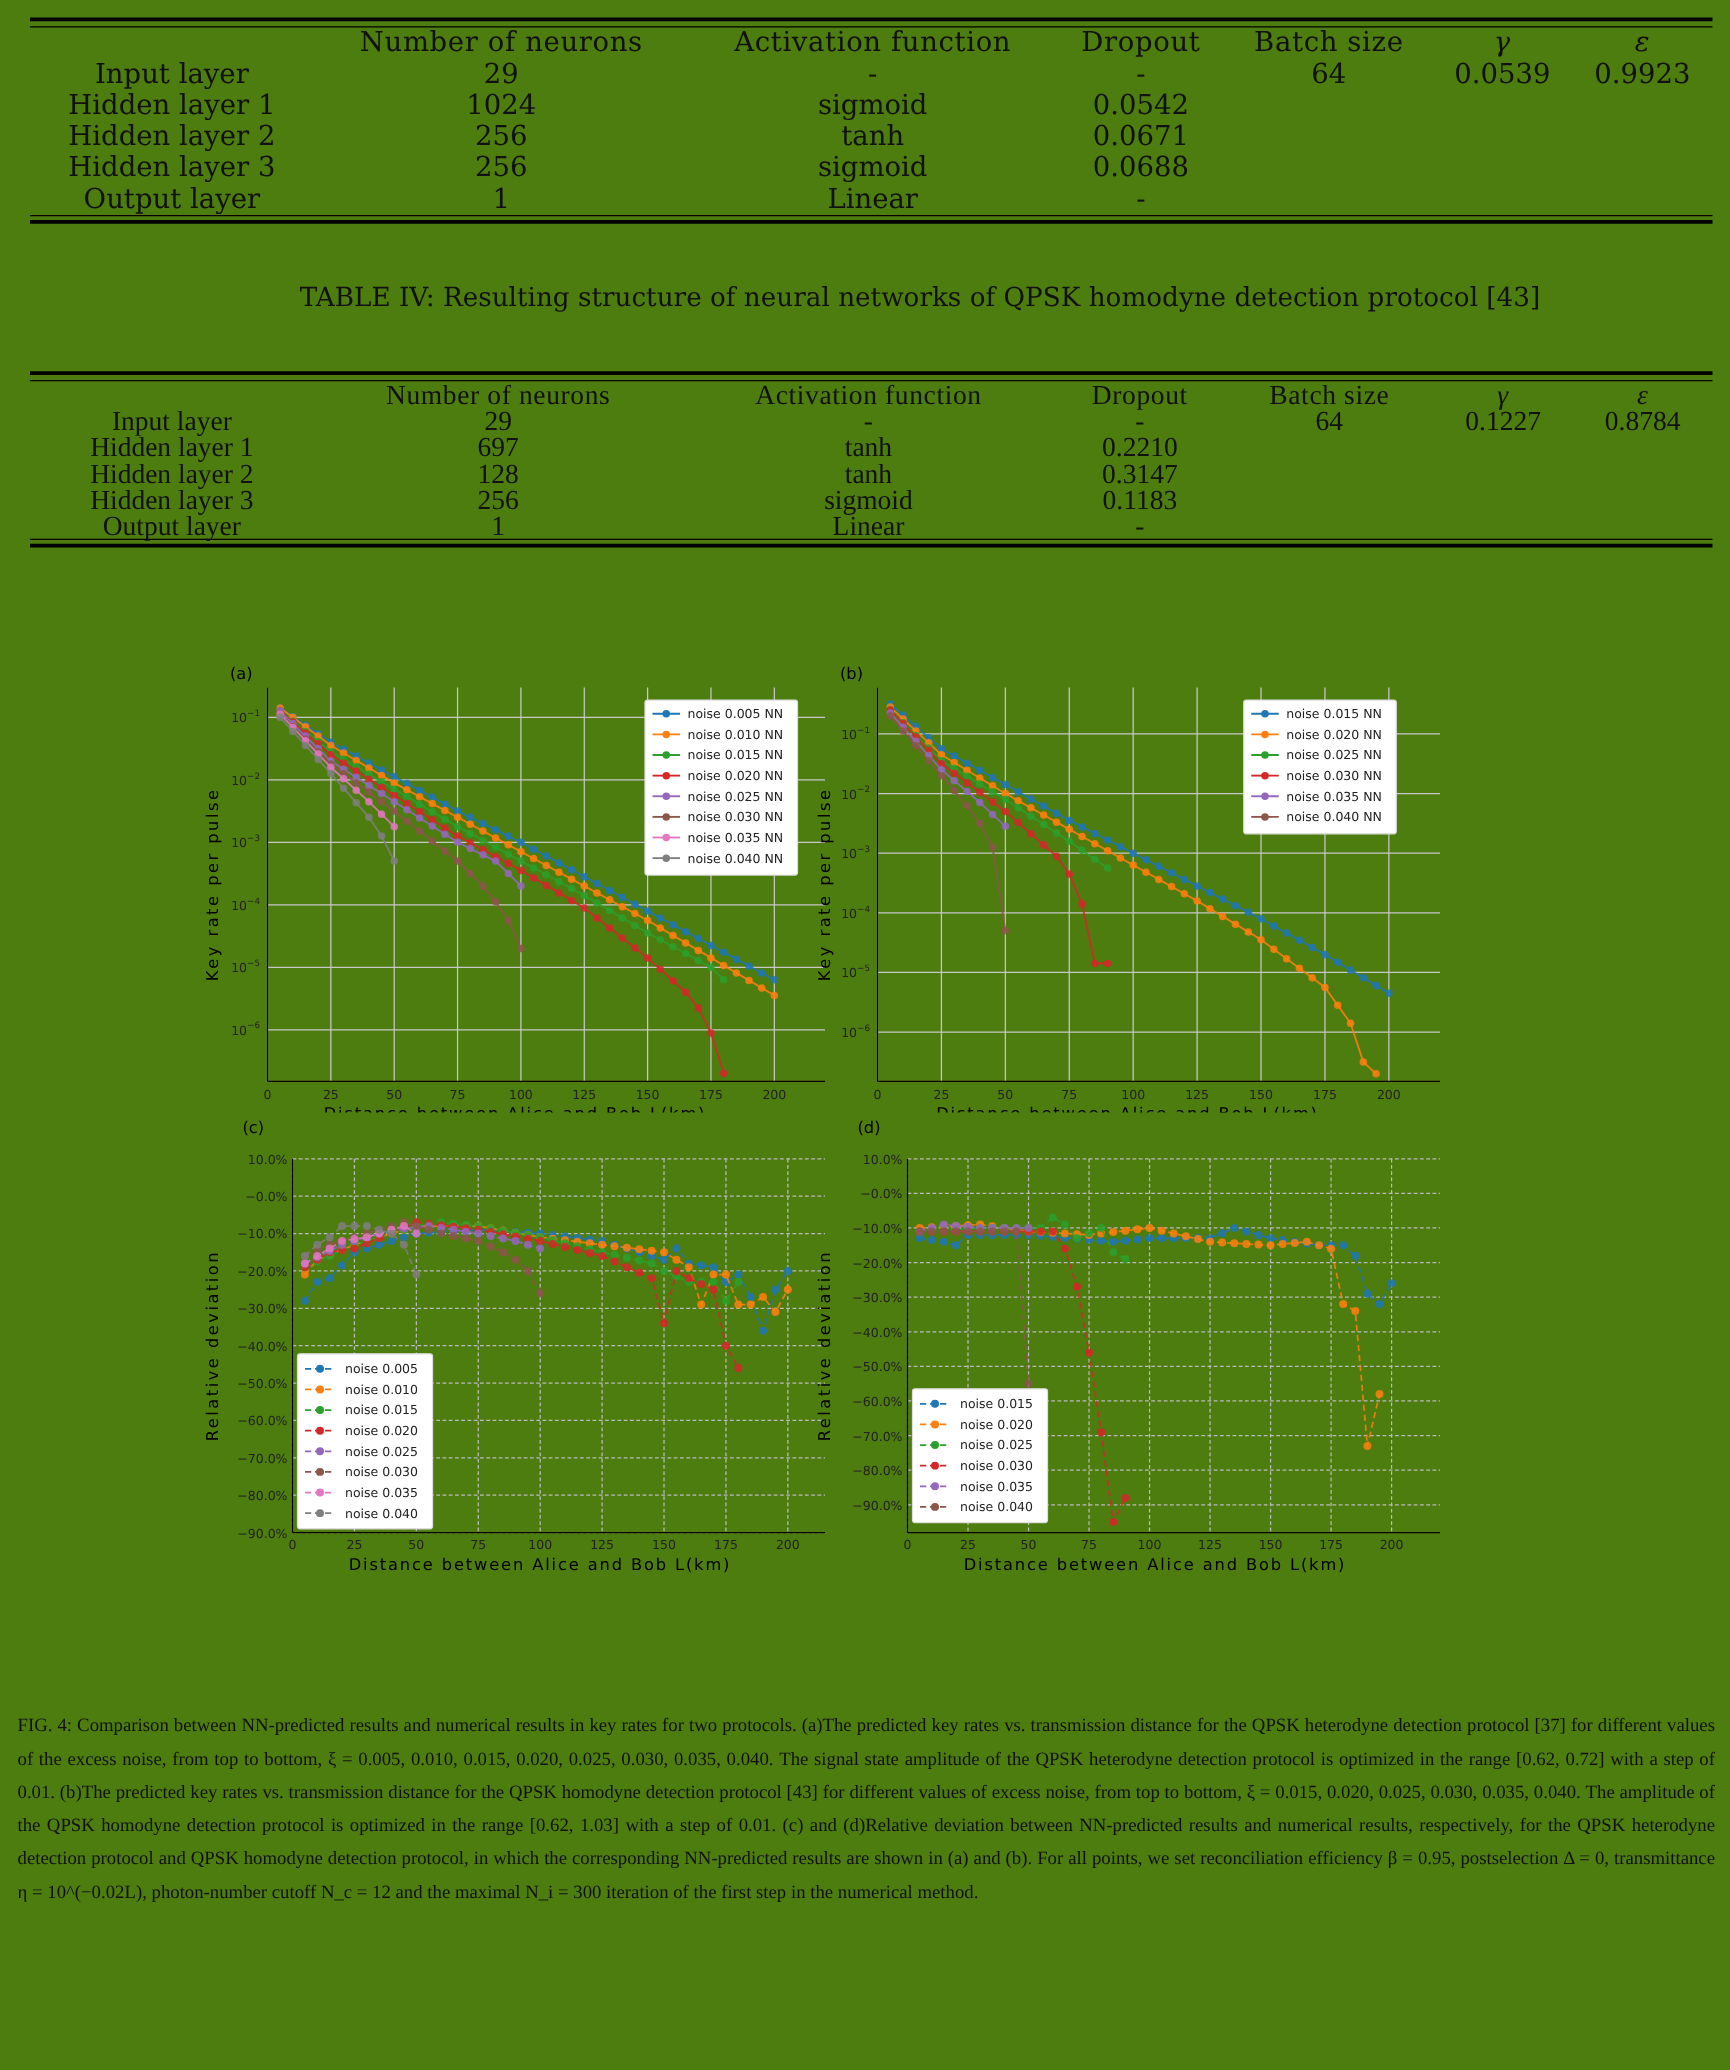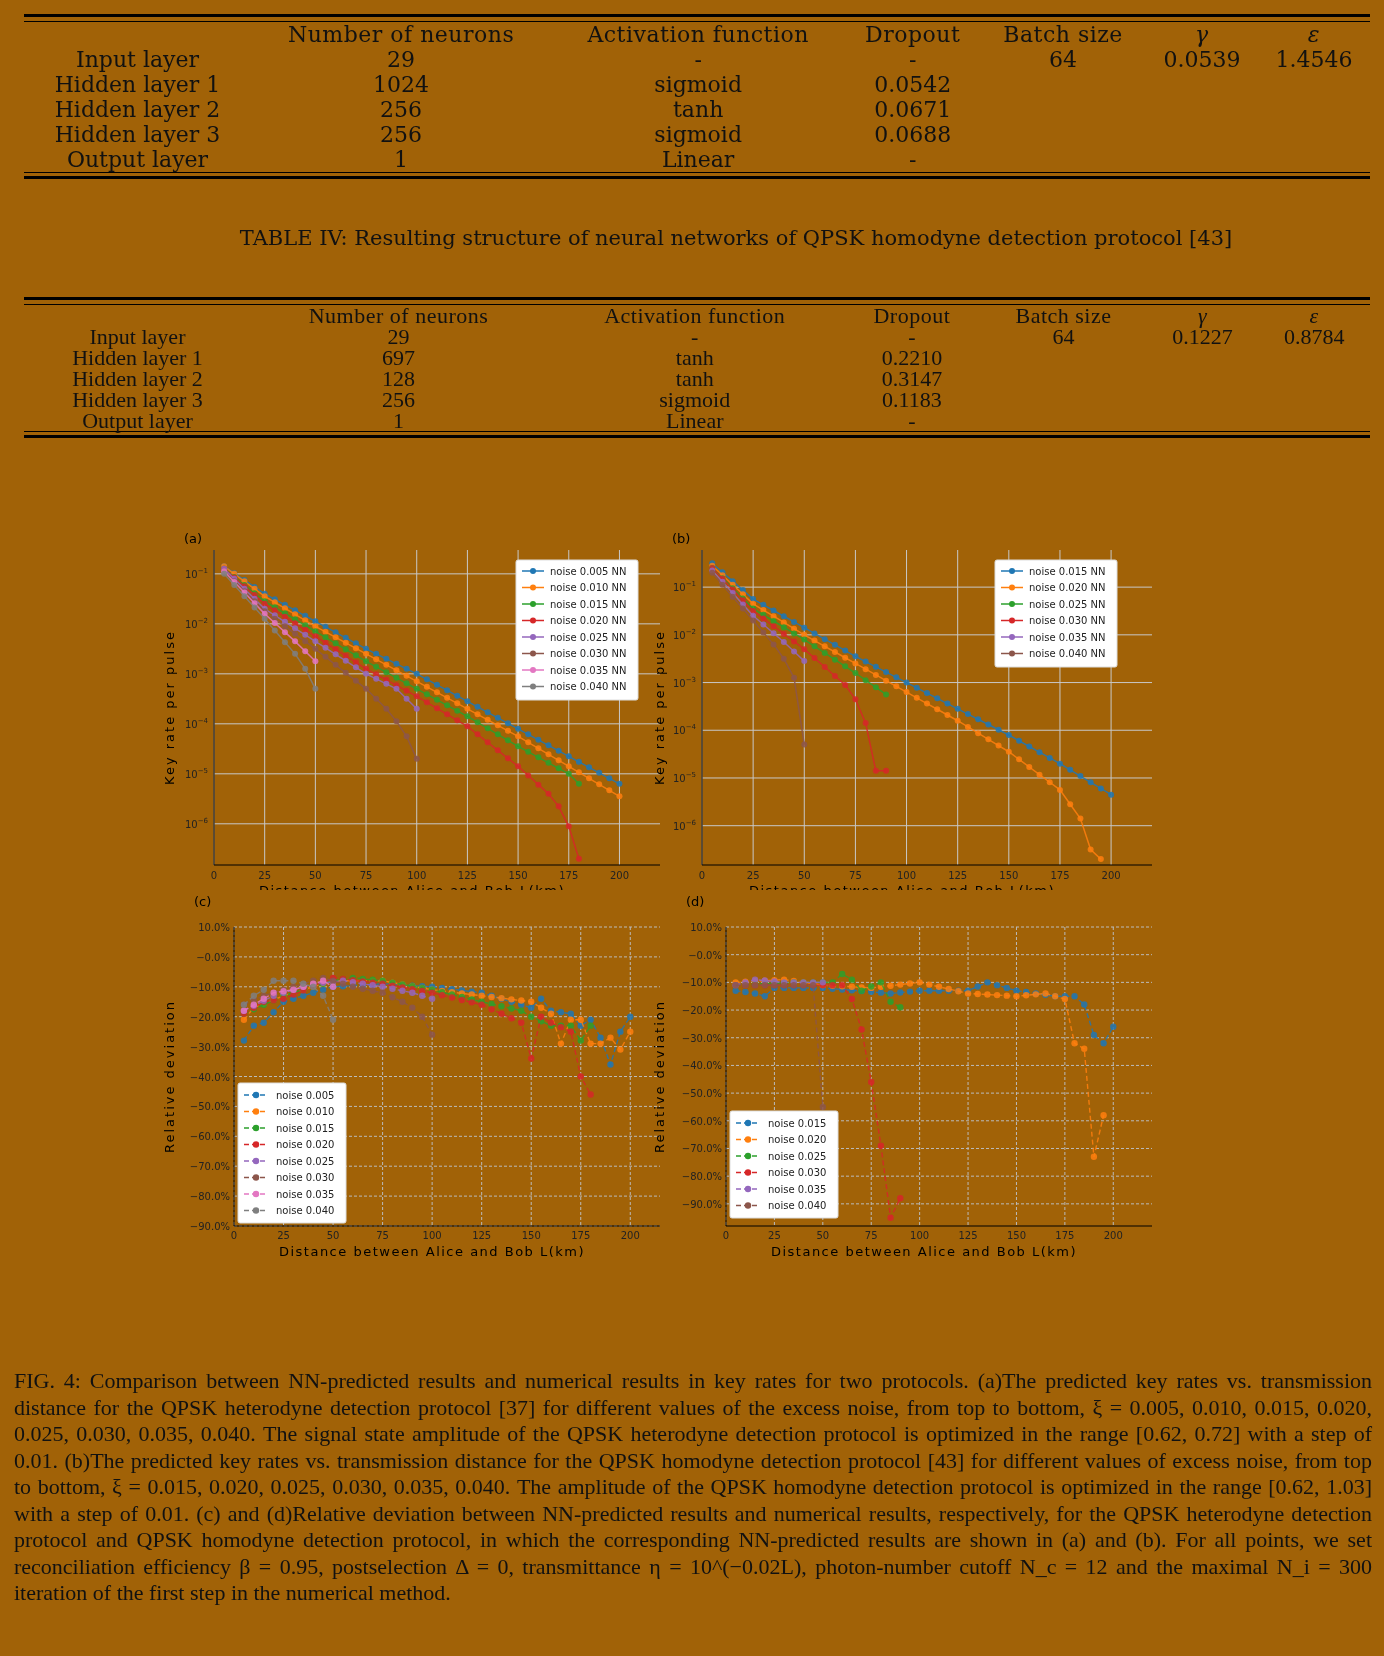--- a/index.html
+++ b/index.html
@@ -1,24 +1,24 @@
 <!DOCTYPE html>
 <html><head>
 <meta charset="utf-8">
 <style>
   body { margin:0; background:#fff; font-family:"DejaVu Serif", serif; color:#111; }
-  #page { position:relative; width:1384px; height:1656px; overflow:hidden; background:#a16207; }
+  #page { position:relative; width:1384px; height:1656px; overflow:hidden; background:#4d7c0f; }
   .tbl-wrap { position:absolute; left:24px; width:1346px; }
   .rule-top { border-top:3px solid #000; border-bottom:1px solid #000; height:4px; }
   .rule-bot { border-top:1px solid #000; border-bottom:3px solid #000; height:3px; }
   table.t { width:100%; border-collapse:collapse; font-size:22px; line-height:25px; }
   table.t td, table.t th { padding:0 6px; text-align:center; font-weight:normal; white-space:nowrap; }
   table.t th { letter-spacing:0.5px; }
   .caption-table { position:absolute; left:0; width:1384px; text-align:center; font-size:21px; }
-  .fig-caption { position:absolute; left:14px; width:1358px; top:1368px; font-size:22px; line-height:26.5px; text-align:justify; }
+  .fig-caption { position:absolute; left:14px; width:1358px; top:1368px; font-size:15px; line-height:26.5px; text-align:justify; }
   .chart { position:absolute; }
   svg text { font-family:"DejaVu Sans", sans-serif; }
 </style>
 </head>
 <body>
 
 <div id="page">
 
   <div class="tbl-wrap" style="top:14px;">
     <div class="rule-top"></div>
@@ -35,21 +35,21 @@
       </tr>
         </thead>
       <tbody id="t3body">
           <tr>
             <td>Input layer</td>
             <td>29</td>
             <td>-</td>
             <td>-</td>
             <td>64</td>
             <td>0.0539</td>
-            <td>1.4546</td>
+            <td>0.9923</td>
           </tr>
           <tr>
             <td>Hidden layer 1</td>
             <td>1024</td>
             <td>sigmoid</td>
             <td>0.0542</td>
             <td></td>
             <td></td>
             <td></td>
           </tr>

